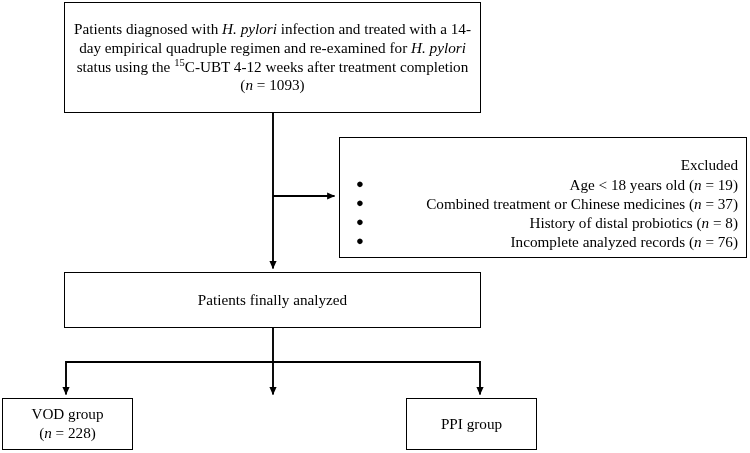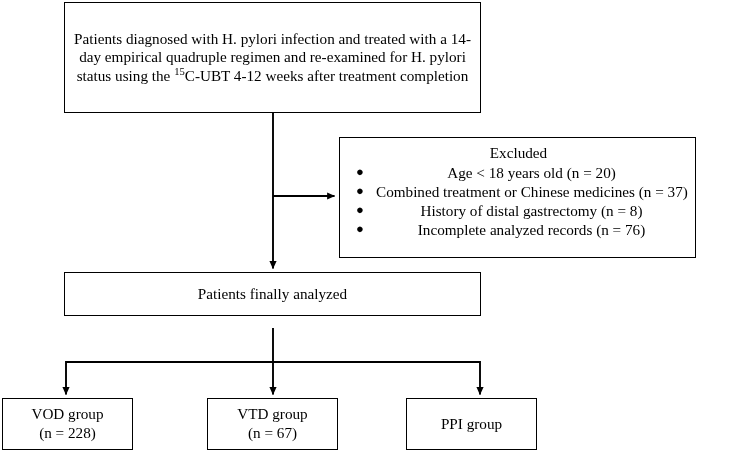--- a/index.html
+++ b/index.html
@@ -40,25 +40,25 @@
   
   #node-top {
     left: 64px; top: 2px; width: 417px; height: 111px;
     font-size: 15.2px;
     padding: 2px 6px;
   }
   #node-top .ln { white-space: normal; }
 
   
   #node-excluded {
-    left: 339px; top: 137px; width: 357px; height: 121px;
+    left: 339px; top: 137px; width: 408px; height: 121px;
     font-size: 15.2px;
     justify-content: flex-start;
-    text-align: center;
-    padding: 6px 8px 4px 10px;
+    text-align: right;
+    padding: 18px 8px 4px 10px;
   }
   #node-excluded .exc-title { display:block; margin-bottom: 1px; }
   #node-excluded ul {
     list-style: none;
     margin: 0;
     padding: 0;
   }
   #node-excluded li {
     position: relative;
     padding-left: 26px;
@@ -67,34 +67,34 @@
   }
   #node-excluded li .bullet {
     position: absolute;
     left: 6px;
     top: -0.5px;
     font-size: 13px;
   }
 
   
   #node-analyzed {
-    left: 64px; top: 272px; width: 417px; height: 44px;
+    left: 64px; top: 272px; width: 417px; height: 56px;
     font-size: 15.2px;
   }
 
   
   .group-node {
     top: 398px; width: 131px; height: 52px;
     font-size: 15.2px;
   }
   #node-group-0 { left: 2px; }
   #node-group-1 { left: 207px; }
   #node-group-2 { left: 406px; }
 
-  .it { }
+  .it { font-style: italic; }
   .sup { font-size: 0.70em; vertical-align: super; line-height: 0; }
 </style>
 </head>
 <body>
 
 <div id="canvas">
 
   <svg class="connectors" viewBox="0 0 750 453">
     <defs>
       <marker id="arrowhead" markerWidth="9" markerHeight="9" refX="7.4" refY="3.6" orient="auto" markerUnits="userSpaceOnUse">
@@ -117,59 +117,56 @@
     <line x1="480" y1="361" x2="480" y2="394.5" stroke="#000000" stroke-width="1.9" marker-end="url(#arrowhead)"></line>
   </svg>
 
   <div class="node" id="node-top">
     <span class="ln">
       Patients diagnosed with <span class="it">H. pylori</span> infection and treated
       with a 14-day empirical quadruple regimen and re-examined for
       <span class="it">H. pylori</span> status using the <span class="sup">15</span>C-UBT 4-12
       weeks after treatment completion
     </span>
+    <span class="ln">(<span class="it">n</span>&nbsp;= <span>1093</span>)</span>
   </div>
 
   <div class="node" id="node-excluded">
     <span class="exc-title">Excluded</span>
     <ul>
       <li>
         <span class="bullet">●</span>
         <span>Age &lt; 18 years old</span>
-        (<span class="it">n</span>&nbsp;= <span>20</span>)
+        (<span class="it">n</span>&nbsp;= <span>19</span>)
       </li>
       <li>
         <span class="bullet">●</span>
         <span>Combined treatment or Chinese  medicines</span>
         (<span class="it">n</span>&nbsp;= <span>37</span>)
       </li>
       <li>
         <span class="bullet">●</span>
-        <span>History of distal gastrectomy</span>
+        <span>History of distal probiotics</span>
         (<span class="it">n</span>&nbsp;= <span>8</span>)
       </li>
       <li>
         <span class="bullet">●</span>
         <span>Incomplete analyzed records</span>
         (<span class="it">n</span>&nbsp;= <span>76</span>)
       </li>
     </ul>
   </div>
 
   <div class="node" id="node-analyzed">
     <span class="ln">Patients finally analyzed</span>
   </div>
 
   <div class="node group-node" id="node-group-0">
     <span class="ln">VOD group</span>
     <span class="ln">(<span class="it">n</span>&nbsp;= <span>228</span>)</span>
   </div>
 
-  <div class="node group-node" id="node-group-1">
-    <span class="ln">VTD group</span>
-    <span class="ln">(<span class="it">n</span>&nbsp;= <span>67</span>)</span>
-  </div>
 
   <div class="node group-node" id="node-group-2">
     <span class="ln">PPI group</span>
   </div>
 
 </div>
 
 </body></html>

